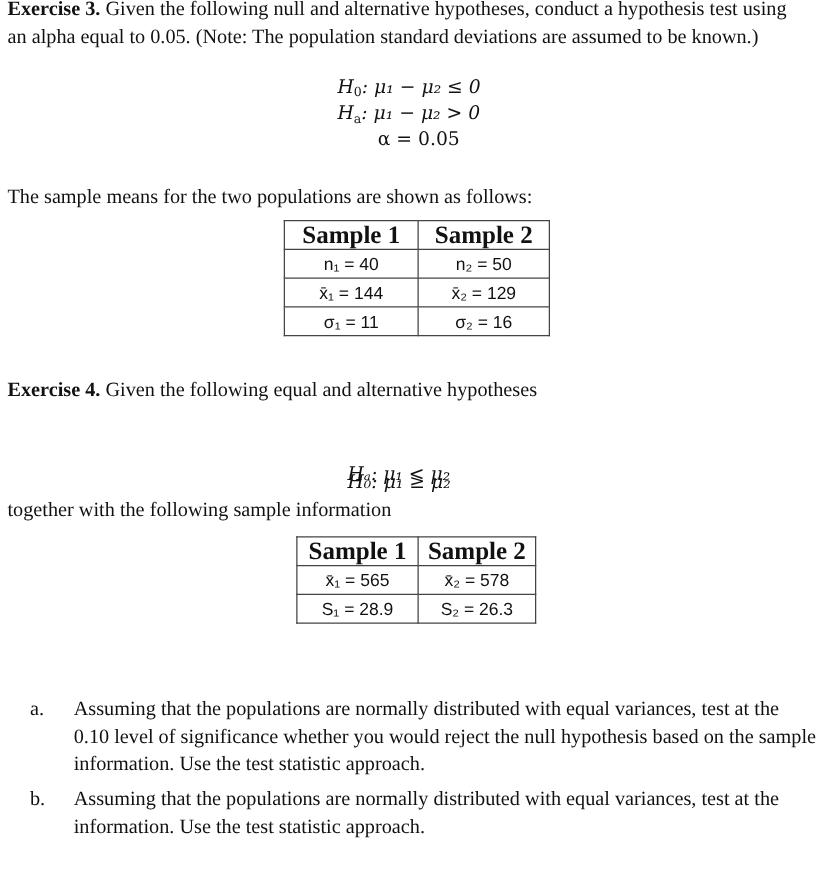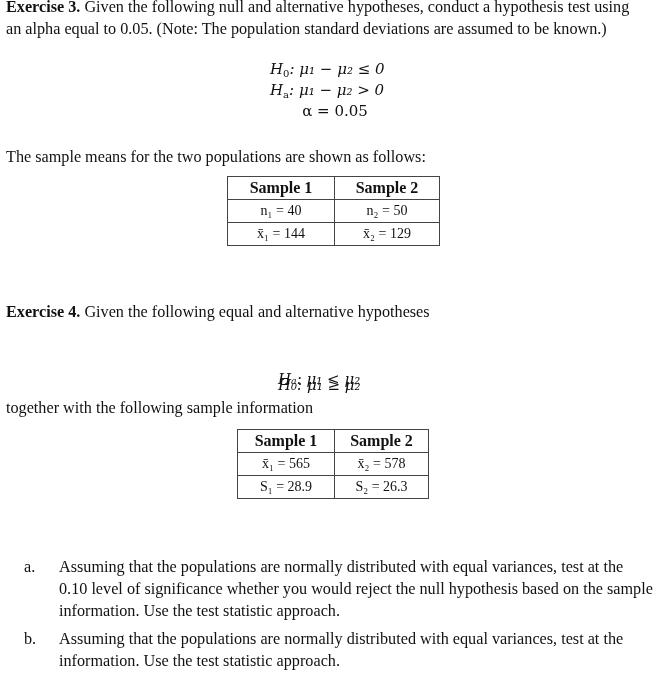--- a/index.html
+++ b/index.html
@@ -41,24 +41,24 @@
     table.stats td, table.stats th {
       border: 1.5px solid #444;
       text-align: center;
       padding: 0;
       height: 22px;
       line-height: 20px;
     }
     table.stats th {
       font-family: "Liberation Serif", serif;
       font-weight: bold;
-      font-size: 16px;
+      font-size: 20px;
     }
     table.stats td {
-      font-family: Liberation Serif, serif;
+      font-family: Liberation Sans, sans-serif;
       font-size: 14px;
     }
     .item {
       position: absolute;
       left: 24px;
       width: 638px;
       font-size: 16.2px;
       line-height: 22px;
     }
     .item .lbl {
@@ -100,20 +100,24 @@
     <th>Sample 2</th>
   </tr>
   <tr>
     <td>n₁ = 40</td>
     <td>n₂ = 50</td>
   </tr>
   <tr>
     <td>x̄₁ = 144</td>
     <td>x̄₂ = 129</td>
   </tr>
+  <tr>
+    <td>σ₁ = 11</td>
+    <td>σ₂ = 16</td>
+  </tr>
 </tbody>
   </table>
 
 <div class="para" style="top:301px;">
   <span class="bold">Exercise 4.</span><span> Given the following equal and alternative hypotheses</span>
 </div>
 
 <div class="math" style="left:278px; top:347px; text-align:left; font-style:italic;margin-top:28px;">H₀: μ₁ ≥ μ₂</div>
 <div class="math" style="left:278px; top:369px; text-align:left; font-style:italic;">Hₐ: μ₁ &lt; μ₂</div>
 

